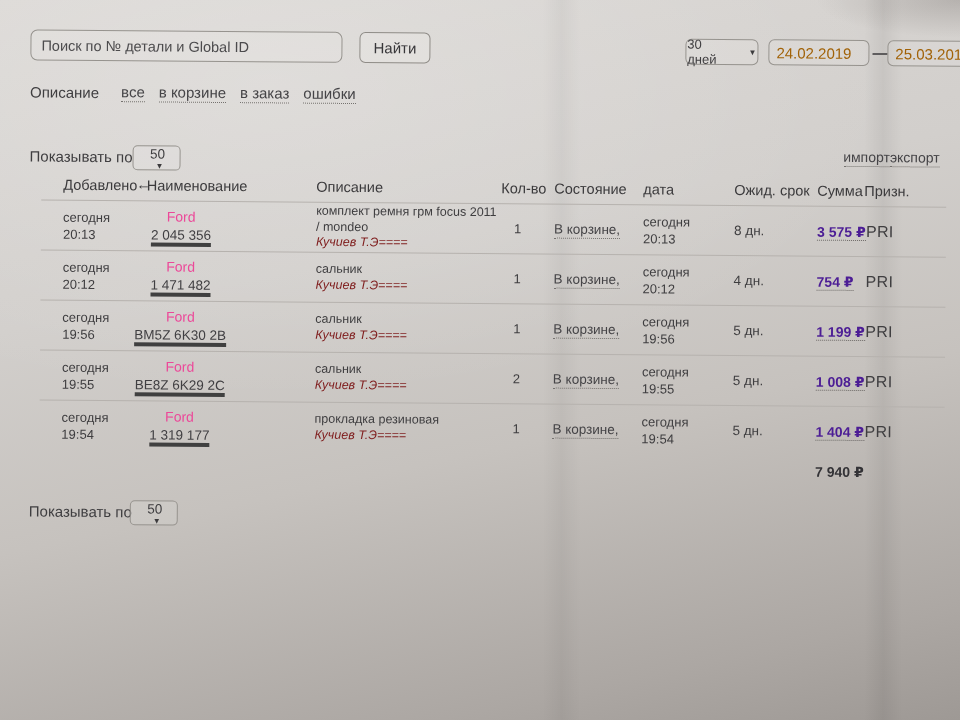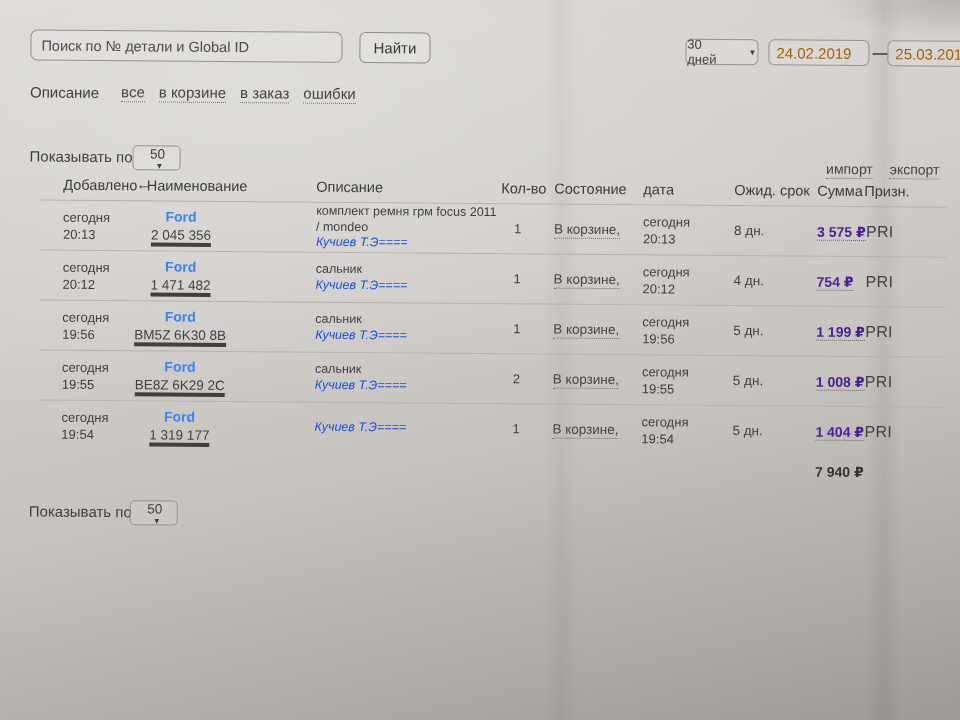--- a/index.html
+++ b/index.html
@@ -37,43 +37,43 @@
   .states .lbl{margin-right:8px;}
   .dotted{border-bottom:1px dotted #75726f;padding-bottom:1px;cursor:pointer;text-decoration:none;color:#454447;}
 
   
   .pp-label-top{left:28px;top:151px;font-size:15px;}
   .pp-select-top{left:131px;top:148px;}
   .pp-label-bottom{left:30px;top:506px;font-size:15px;}
   .pp-select-bottom{left:131px;top:503px;}
   .pp-select{width:48px;height:25px;border-radius:5px;padding:0 6px 0 8px;justify-content:space-between;font-size:13.5px;cursor:pointer;flex-direction:column;}
 
-  .io-links{right:22px;top:158px;font-size:14px;gap:17px;}
+  .io-links{right:22px;top:146px;font-size:14px;}
 
   
   .table{left:40px;top:180px;width:905px;}
   .grid{display:grid;grid-template-columns:95px 180px 185px 48px 90px 90px 88px 42px 47px;box-sizing:border-box;}
   .thead{font-size:14.5px;color:#3b3a3c;padding-bottom:7px;}
   .thead>div{white-space:nowrap;}
   .h-added{padding-left:22px;}
   .h-name .arrow{margin-right:-4px;position:relative;top:-1px;}
   .h-state{padding-left:5px;}
   .h-date{padding-left:4px;}
   .h-wait{padding-left:5px;}
   .h-sum{text-align:right;}
   .h-flag{padding-left:5px;}
 
   .trow{border-top:1px solid #b6b2ae;min-height:50px;align-items:center;}
   .cellstack div{line-height:17px;}
   .c-added{padding-left:22px;font-size:13px;}
   .name-stack{width:104px;margin-left:-7px;text-align:center;}
-  .brand{font-weight:bold;font-size:14px;color:#3b82f6;line-height:17px;}
+  .brand{font-weight:normal;font-size:14px;color:#ec4899;line-height:17px;}
   .part{font-size:13.5px;color:#403f42;border-bottom:4px solid #404040;cursor:pointer;text-decoration:none;white-space:nowrap;}
   .c-desc{font-size:12.5px;line-height:15.5px;padding-right:2px;}
-  .mgr{font-style:italic;color:#1d4ed8;}
+  .mgr{font-style:italic;color:#7f1d1d;}
   .c-qty{padding-left:13px;font-size:13px;}
   .c-state{padding-left:5px;font-size:13.5px;}
   .c-date{padding-left:4px;font-size:13px;}
   .c-wait{padding-left:5px;font-size:13.5px;white-space:nowrap;}
   .c-sum{text-align:right;padding-right:9px;white-space:nowrap;font-size:14px;font-weight:bold;color:#333236;}
   .sum-link{border-bottom:1px dotted #6e6b68;cursor:pointer;text-decoration:none;color:#4c1d95;}
   .c-flag{padding-left:7px;font-size:16px;letter-spacing:.3px;}
   .total-row{min-height:32px;align-items:start;border-top:none;padding-top:8px;}
 </style>
 </head>
@@ -177,21 +177,21 @@
     </div>
 
     <div class="grid trow">
       <div class="c-added cellstack">
         <div>сегодня</div>
         <div>19:56</div>
       </div>
       <div>
           <div class="name-stack">
         <div class="brand">Ford</div>
-        <a class="part">BM5Z 6K30 8B</a>
+        <a class="part">BM5Z 6K30 2B</a>
       </div>
         </div>
       <div class="c-desc">
         <div>сальник</div>
         <div class="mgr">Кучиев Т.Э====</div>
       </div>
       <div class="c-qty">1</div>
       <div class="c-state"><a class="dotted">В корзине,</a></div>
       <div class="c-date cellstack">
         <div>сегодня</div>
@@ -233,20 +233,21 @@
         <div>сегодня</div>
         <div>19:54</div>
       </div>
       <div>
           <div class="name-stack">
         <div class="brand">Ford</div>
         <a class="part">1 319 177</a>
       </div>
         </div>
       <div class="c-desc">
+        <div>прокладка резиновая</div>
         <div class="mgr">Кучиев Т.Э====</div>
       </div>
       <div class="c-qty">1</div>
       <div class="c-state"><a class="dotted">В корзине,</a></div>
       <div class="c-date cellstack">
         <div>сегодня</div>
         <div>19:54</div>
       </div>
       <div class="c-wait">5 дн.</div>
       <div class="c-sum"><a class="sum-link">1 404 ₽</a></div>

